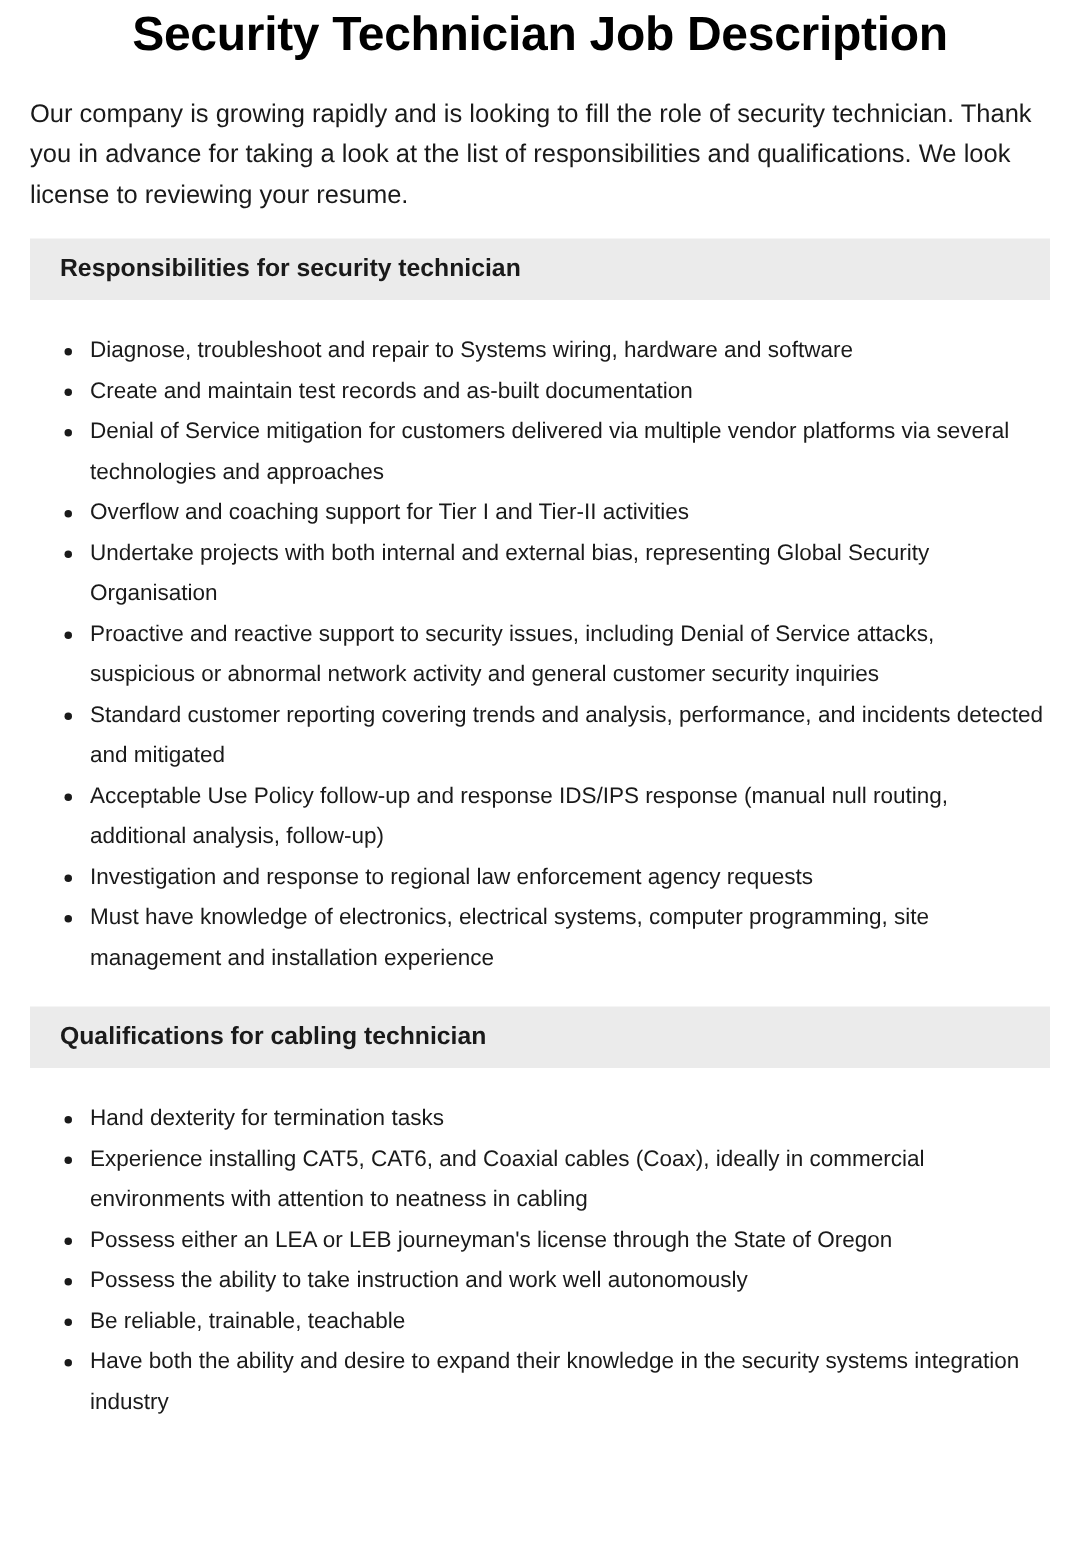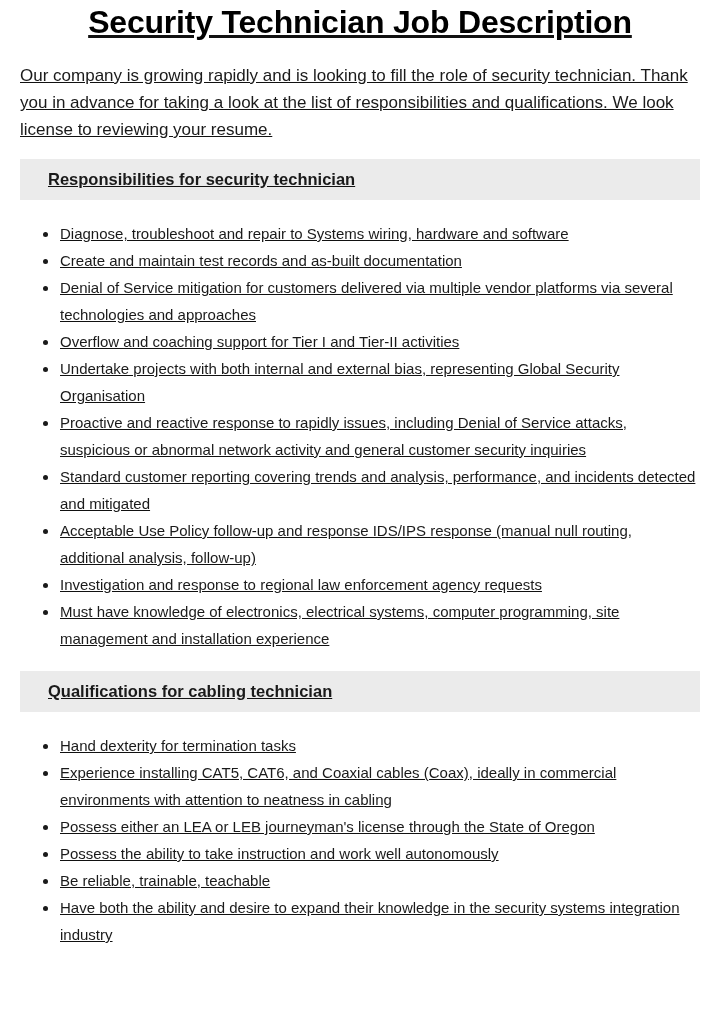--- a/index.html
+++ b/index.html
@@ -11,21 +11,20 @@
       width: 720px;
       height: 1029px;
       overflow: hidden;
       font-family: "Liberation Sans", "DejaVu Sans", sans-serif;
       color: #111111;
     }
     .page {
       padding: 0 20px 0 20px;
       box-sizing: border-box;
       width: 720px;
-      text-decoration: underline;
     }
     h1.title {
       margin: 0;
       padding-top: 2px;
       height: 44px;
       line-height: 40px;
       text-align: center;
       font-size: 32px;
       font-weight: bold;
       color: #000000;
@@ -35,21 +34,21 @@
       margin: 16px 0 0 0;
       font-size: 17px;
       line-height: 27px;
       color: #1a1a1a;
     }
     .section-header {
       margin-top: 16px;
       height: 41px;
       background: #ebebeb;
       box-sizing: border-box;
-      padding-left: 28px;
+      padding-left: 20px;
       display: flex;
       align-items: center;
     }
     .section-header h2 {
       margin: 0;
       font-size: 16.5px;
       font-weight: bold;
       color: #1a1a1a;
     }
     ul.items {
@@ -85,21 +84,21 @@
 
   <div class="section-header">
     <h2>Responsibilities for security technician</h2>
   </div>
   <ul class="items">
     <li>Diagnose, troubleshoot and repair to Systems wiring, hardware and software</li>
     <li>Create and maintain test records and as-built documentation</li>
     <li>Denial of Service mitigation for customers delivered via multiple vendor platforms via several technologies and approaches</li>
     <li>Overflow and coaching support for Tier I and Tier-II activities</li>
     <li>Undertake projects with both internal and external bias, representing Global Security Organisation</li>
-    <li>Proactive and reactive response to rapidly issues, including Denial of Service attacks, suspicious or abnormal network activity and general customer security inquiries</li>
+    <li>Proactive and reactive support to security issues, including Denial of Service attacks, suspicious or abnormal network activity and general customer security inquiries</li>
     <li>Standard customer reporting covering trends and analysis, performance, and incidents detected and mitigated</li>
     <li>Acceptable Use Policy follow-up and response IDS/IPS response (manual null routing, additional analysis, follow-up)</li>
     <li>Investigation and response to regional law enforcement agency requests</li>
     <li>Must have knowledge of electronics, electrical systems, computer programming, site management and installation experience</li>
   </ul>
 
   <div class="section-header qual-header">
     <h2>Qualifications for cabling technician</h2>
   </div>
   <ul class="items">

